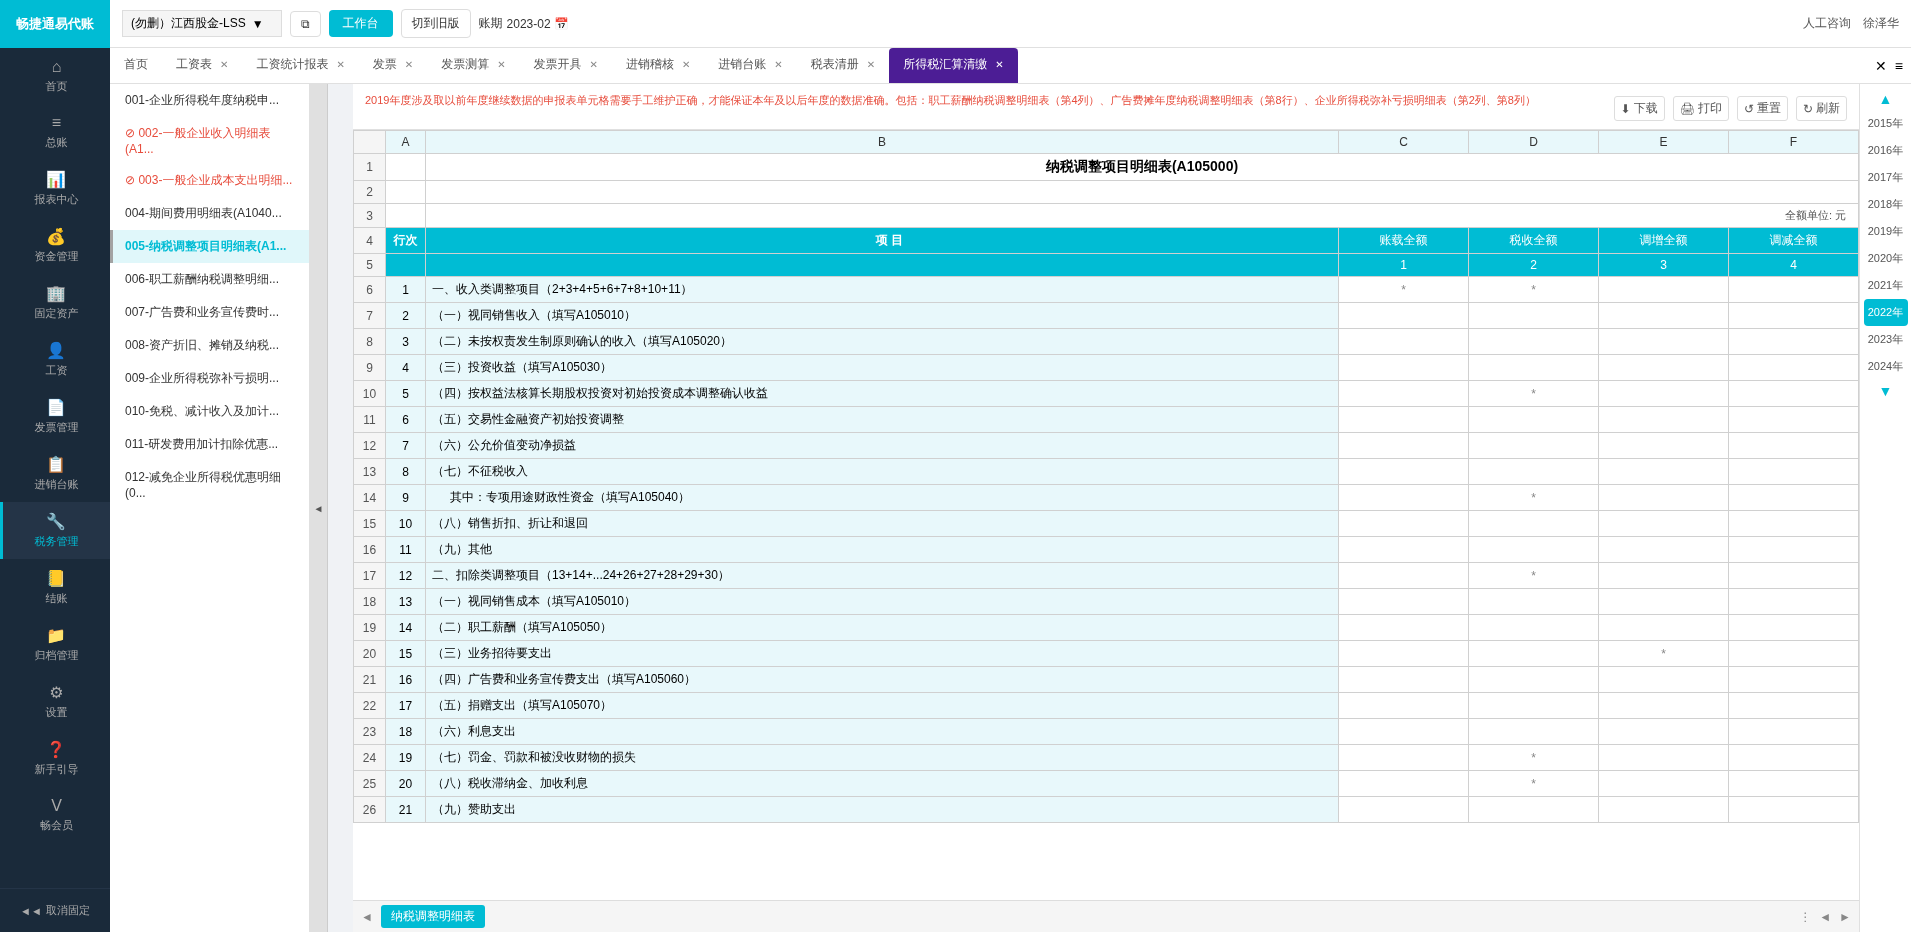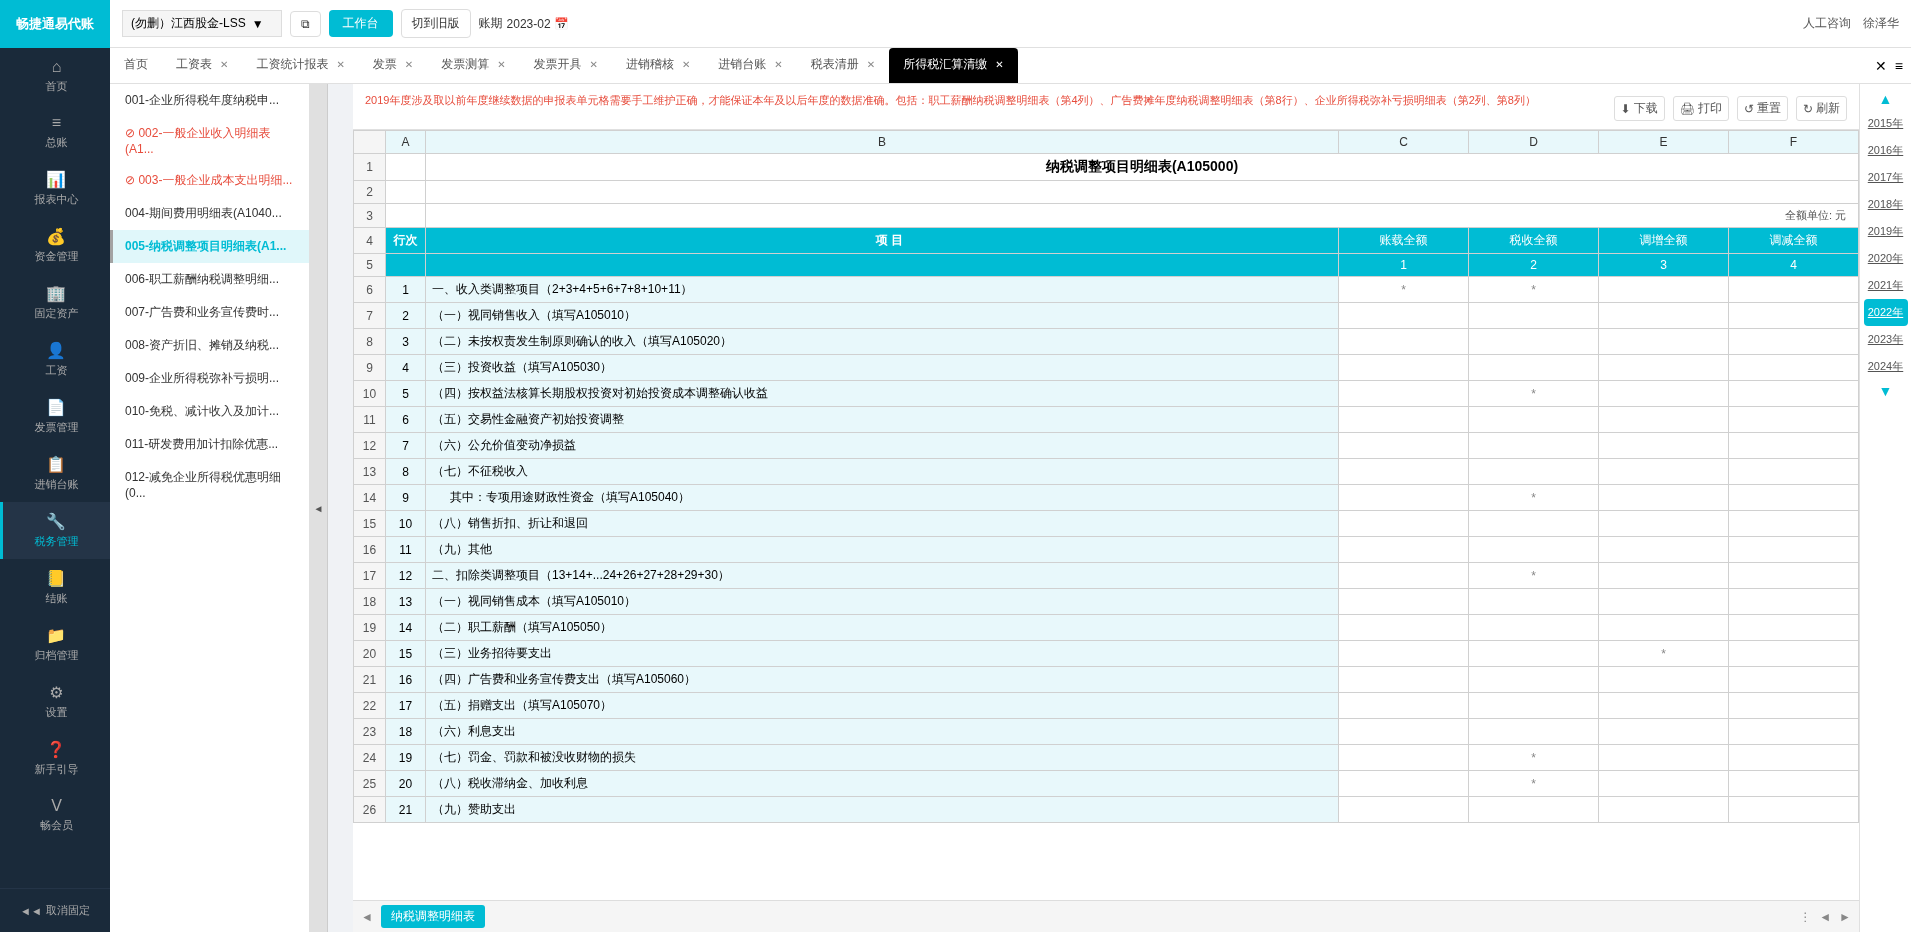--- a/index.html
+++ b/index.html
@@ -23,21 +23,21 @@
     .topbar-company { background: #f5f5f5; border: 1px solid #ddd; border-radius: 0; padding: 4px 8px; font-size: 12px; display: flex; align-items: center; gap: 6px; min-width: 160px; }
     .topbar-btn { background: #00bcd4; color: #fff; border: none; border-radius: 4px; padding: 5px 14px; font-size: 12px; cursor: pointer; }
     .topbar-btn-outline { background: #fff; color: #333; border: 1px solid #ddd; border-radius: 4px; padding: 5px 10px; font-size: 12px; cursor: pointer; }
     .topbar-right { margin-left: auto; display: flex; align-items: center; gap: 12px; color: #555; font-size: 12px; }
     .period-label { font-size: 12px; color: #333; display: flex; align-items: center; gap: 4px; }
     .period-label .cal-icon { color: #00bcd4; }
 
     
     .nav-tabs { background: #fff; display: flex; align-items: center; border-bottom: 1px solid #e0e0e0; padding: 0 0 0 0; overflow-x: auto; min-height: 36px; }
     .nav-tab { padding: 8px 14px; font-size: 12px; color: #555; cursor: pointer; white-space: nowrap; border-bottom: 2px solid transparent; display: flex; align-items: center; gap: 4px; }
-    .nav-tab.active { color: #fff; background: #000000; border-radius: 4px 4px 0 0; text-align: center; }
+    .nav-tab.active { color: #fff; background: #4c1d95; border-radius: 4px 4px 0 0; text-align: center; }
     .nav-tab .close { color: #888; margin-left: 4px; font-size: 10px; }
     .nav-tab.active .close { color: #fff; }
     .nav-tabs-right { margin-left: auto; display: flex; align-items: center; padding-right: 8px; gap: 8px; }
 
     
     .content { flex: 1; display: flex; overflow: hidden; }
 
     
     .left-panel { width: 200px; background: #fff; border-right: 1px solid #e0e0e0; display: flex; flex-direction: column; overflow-y: auto; flex-shrink: 0; }
     .left-panel-item { padding: 8px 12px; font-size: 12px; color: #333; cursor: pointer; border-left: 3px solid transparent; }
@@ -50,21 +50,21 @@
     .table-toolbar { padding: 8px 12px; background: #fff; display: flex; align-items: flex-start; gap: 8px; border-bottom: 1px solid #e0e0e0; }
     .warn-text { color: #e74c3c; font-size: 11px; flex: 1; line-height: 1.6; }
     .toolbar-actions { display: flex; gap: 8px; align-items: center; flex-shrink: 0; padding-top: 4px; }
     .action-btn { display: flex; align-items: center; gap: 3px; font-size: 12px; color: #555; cursor: pointer; padding: 3px 6px; border: 1px solid #ddd; border-radius: 3px; background: #fff; }
 
     
     .collapse-toggle { width: 18px; background: #e0e0e0; cursor: pointer; display: flex; align-items: center; justify-content: center; flex-shrink: 0; border-right: 1px solid #ccc; font-size: 10px; color: #555; }
 
     
     .year-panel { width: 52px; background: #fff; border-left: 1px solid #e0e0e0; display: flex; flex-direction: column; align-items: center; padding: 4px 0; overflow-y: auto; flex-shrink: 0; }
-    .year-item { width: 44px; text-align: center; padding: 6px 4px; font-size: 11px; color: #555; cursor: pointer; border-radius: 3px; text-decoration: underline; }
+    .year-item { width: 44px; text-align: center; padding: 6px 4px; font-size: 11px; color: #555; cursor: pointer; border-radius: 3px; }
     .year-item.active { background: #00bcd4; color: #fff; border-radius: 4px; }
     .year-nav { color: #00bcd4; font-size: 14px; cursor: pointer; padding: 3px; }
 
     
     .spreadsheet-wrapper { flex: 1; overflow: auto; position: relative; }
     .spreadsheet { border-collapse: collapse; width: 100%; font-size: 12px; }
     .spreadsheet th, .spreadsheet td { border: 1px solid #d0d0d0; padding: 4px 6px; white-space: nowrap; }
     .spreadsheet thead th { background: #00bcd4; color: #fff; text-align: center; font-weight: normal; }
     .spreadsheet .row-num { background: #f5f5f5; text-align: center; color: #555; width: 32px; }
     .spreadsheet .col-hang { width: 40px; background: #e8f8fb; text-align: center; }

